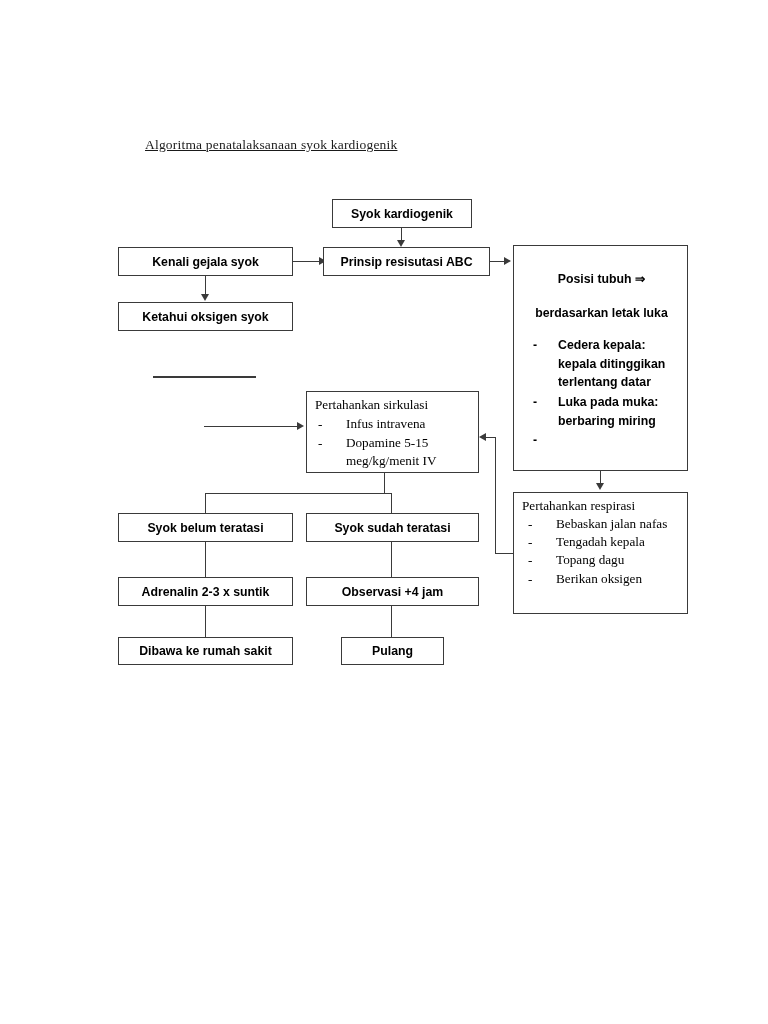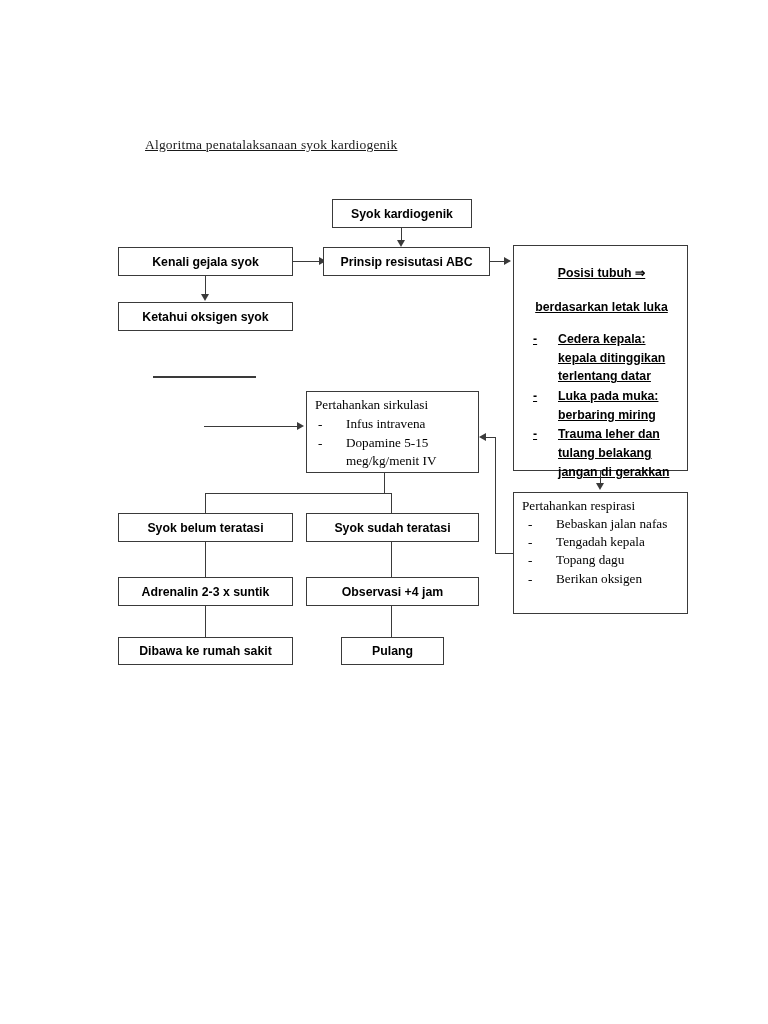--- a/index.html
+++ b/index.html
@@ -68,21 +68,21 @@
     line-height: 1.33;
   }
   .li .dash {
     flex: 0 0 auto;
     width: 26px;
     text-align: left;
   }
   .li .txt { flex: 1 1 auto; }
 
   
-  #box-posisi-tubuh { padding: 20px 8px 6px 10px; text-decoration: underline; }
+  #box-posisi-tubuh { padding: 26px 8px 6px 10px; }
   #box-posisi-tubuh .head-c {
     display: block;
     text-align: center;
     white-space: nowrap;
   }
   #box-posisi-tubuh .head-c2 {
     display: block;
     text-align: center;
     margin-top: 20px;
     margin-bottom: 16px;
@@ -169,21 +169,20 @@
     <div class="li">
       <span class="dash">-</span>
       <span class="txt">Cedera kepala: kepala ditinggikan terlentang datar</span>
     </div>
     <div class="li">
       <span class="dash">-</span>
       <span class="txt">Luka pada muka: berbaring miring</span>
     </div>
     <div class="li">
       <span class="dash">-</span>
-      <span class="txt">Trauma leher dan tulang belakang jangan di gerakkan</span>
     </div>
   </div>
 
   <div class="ln vln" style="left:600px; top:471px; height:17px;"></div>
   <div class="arrow down" style="left:596px; top:483px;"></div>
 
   <div class="ln hln" style="left:153px; top:376px; width:103px; height:1.6px;"></div>
 
   <div class="ln hln" style="left:204px; top:426px; width:96px;"></div>
   <div class="arrow right" style="left:297px; top:422px;"></div>

